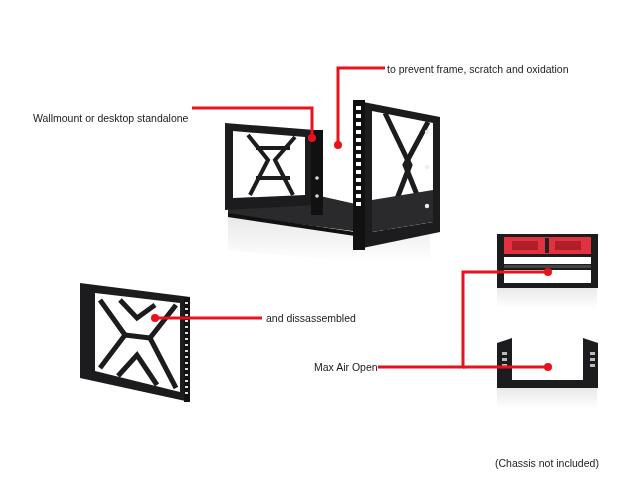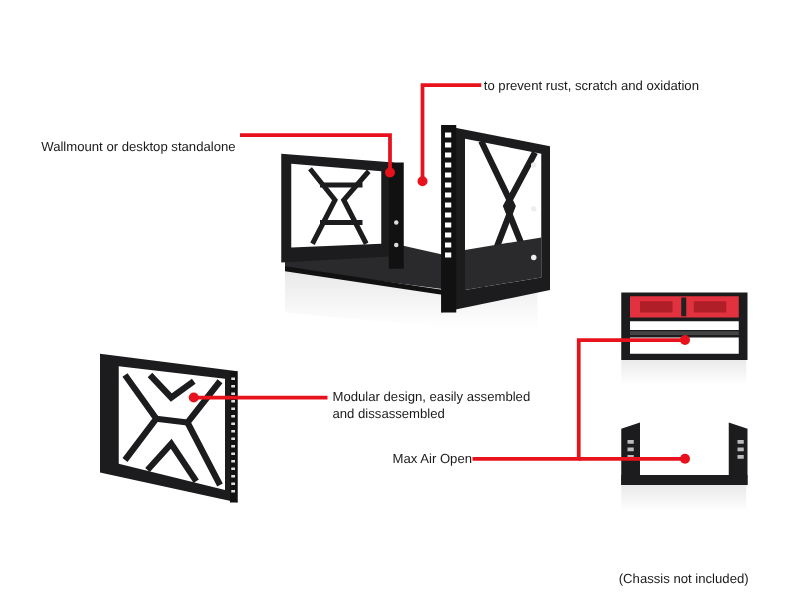--- a/index.html
+++ b/index.html
@@ -140,23 +140,22 @@
     <circle cx="338" cy="145" r="4"></circle>
     <circle cx="155" cy="318" r="4"></circle>
     <circle cx="548" cy="272" r="4"></circle>
     <circle cx="548" cy="367" r="4"></circle>
   </g>
 </svg>
 
 <div class="label" style="left:33px; top:102px;margin-top:10px;">Wallmount or desktop standalone</div>
 
 <div class="label" style="left:387px; top:63px;">
-  <div>to prevent rust, scratch and oxidation</div>
+  <div>to prevent frame, scratch and oxidation</div>
 </div>
 
 <div class="label" style="left:266px; top:312px;">
-  <div>Modular design, easily assembled</div>
   <div>and dissassembled</div>
 </div>
 
 <div class="label" style="left:314px; top:361px;">Max Air Open</div>
 
 <div class="label" style="left:495px; top:421px;margin-top:36px;">(Chassis not included)</div>
 
 </body></html>

